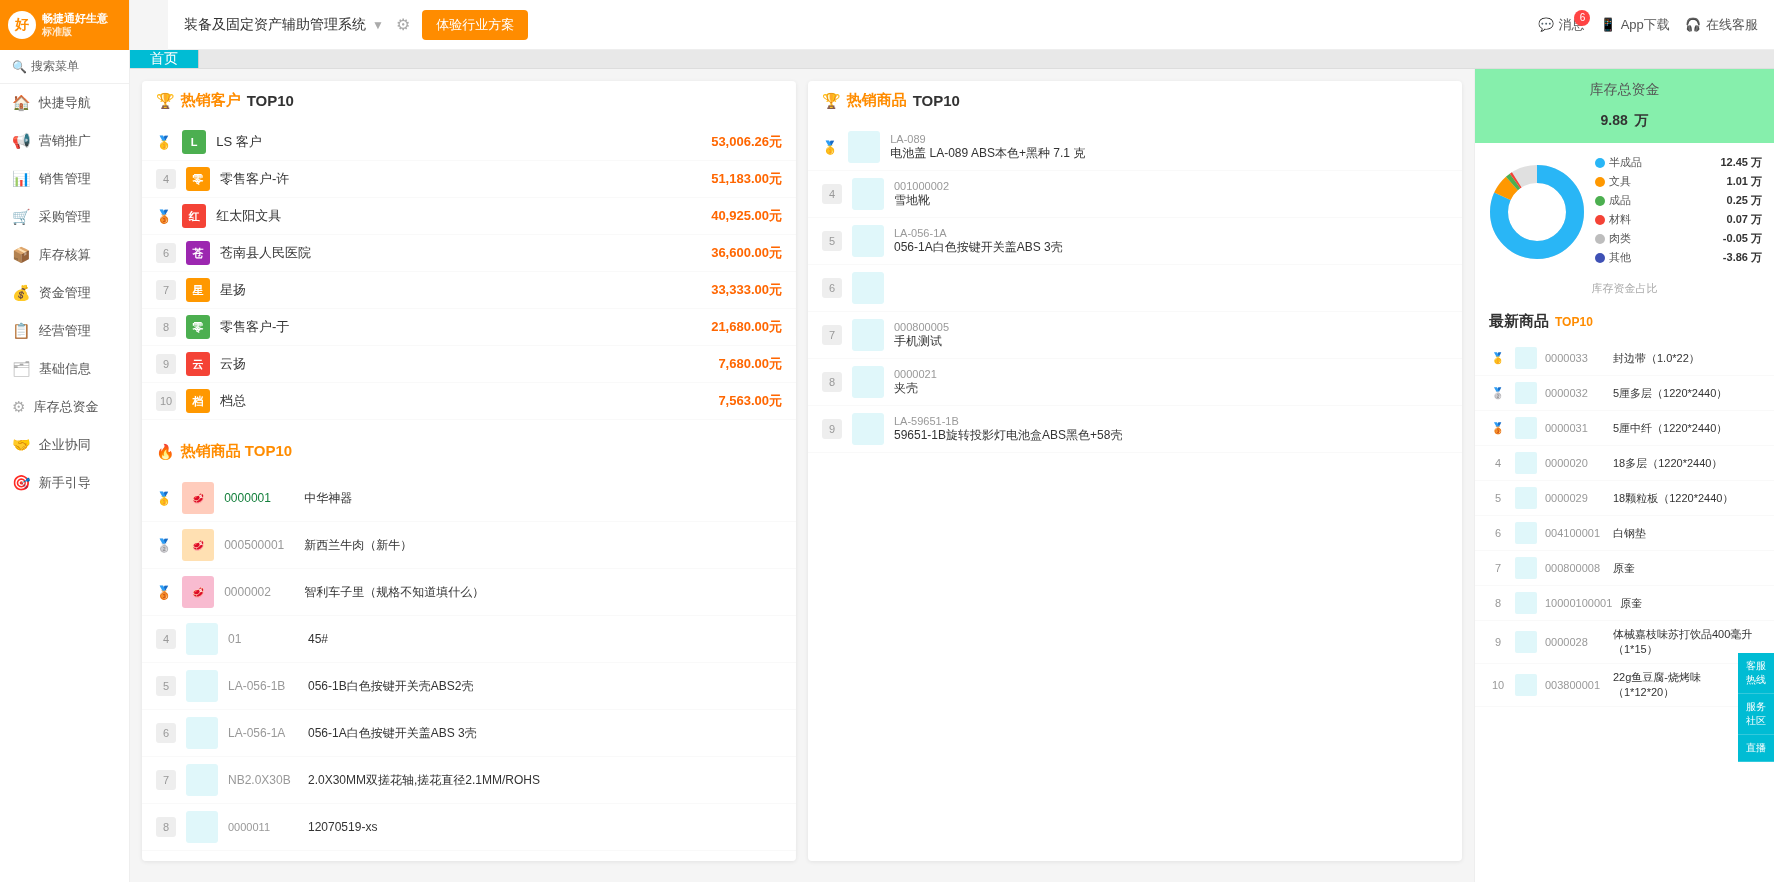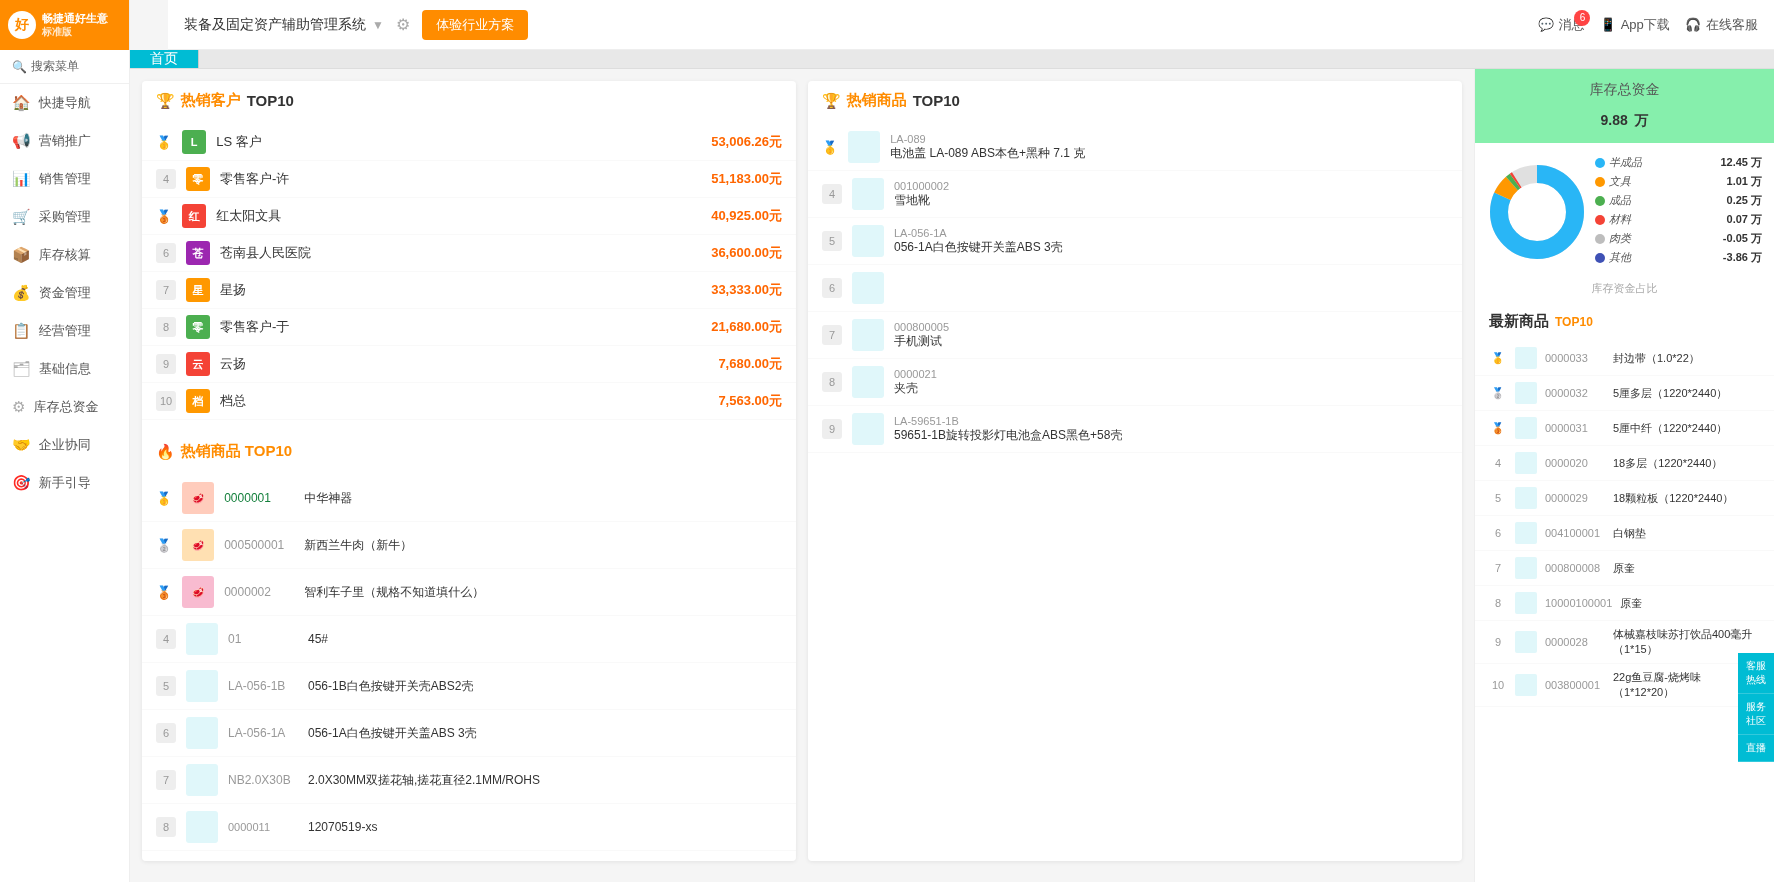--- a/index.html
+++ b/index.html
@@ -178,21 +178,21 @@
     }
     .donut-wrap {
       position: relative; width: 100px; height: 100px; flex-shrink: 0;
     }
     .donut-legend { flex: 1; font-size: 11px; }
     .legend-item {
       display: flex; align-items: center; gap: 4px; margin-bottom: 4px;
       justify-content: space-between;
     }
     .legend-dot { width: 10px; height: 10px; border-radius: 50%; flex-shrink: 0; }
-    .legend-label { color: #555; flex: 1; font-style: italic; }
+    .legend-label { color: #555; flex: 1; }
     .legend-val { color: #333; font-weight: bold; white-space: nowrap; }
     .inv-caption {
       text-align: center; font-size: 11px; color: #aaa; padding-bottom: 6px;
     }
 
     
     .new-products { padding: 0; }
     .new-product-item {
       display: flex; align-items: center;
       padding: 6px 14px; gap: 8px;

